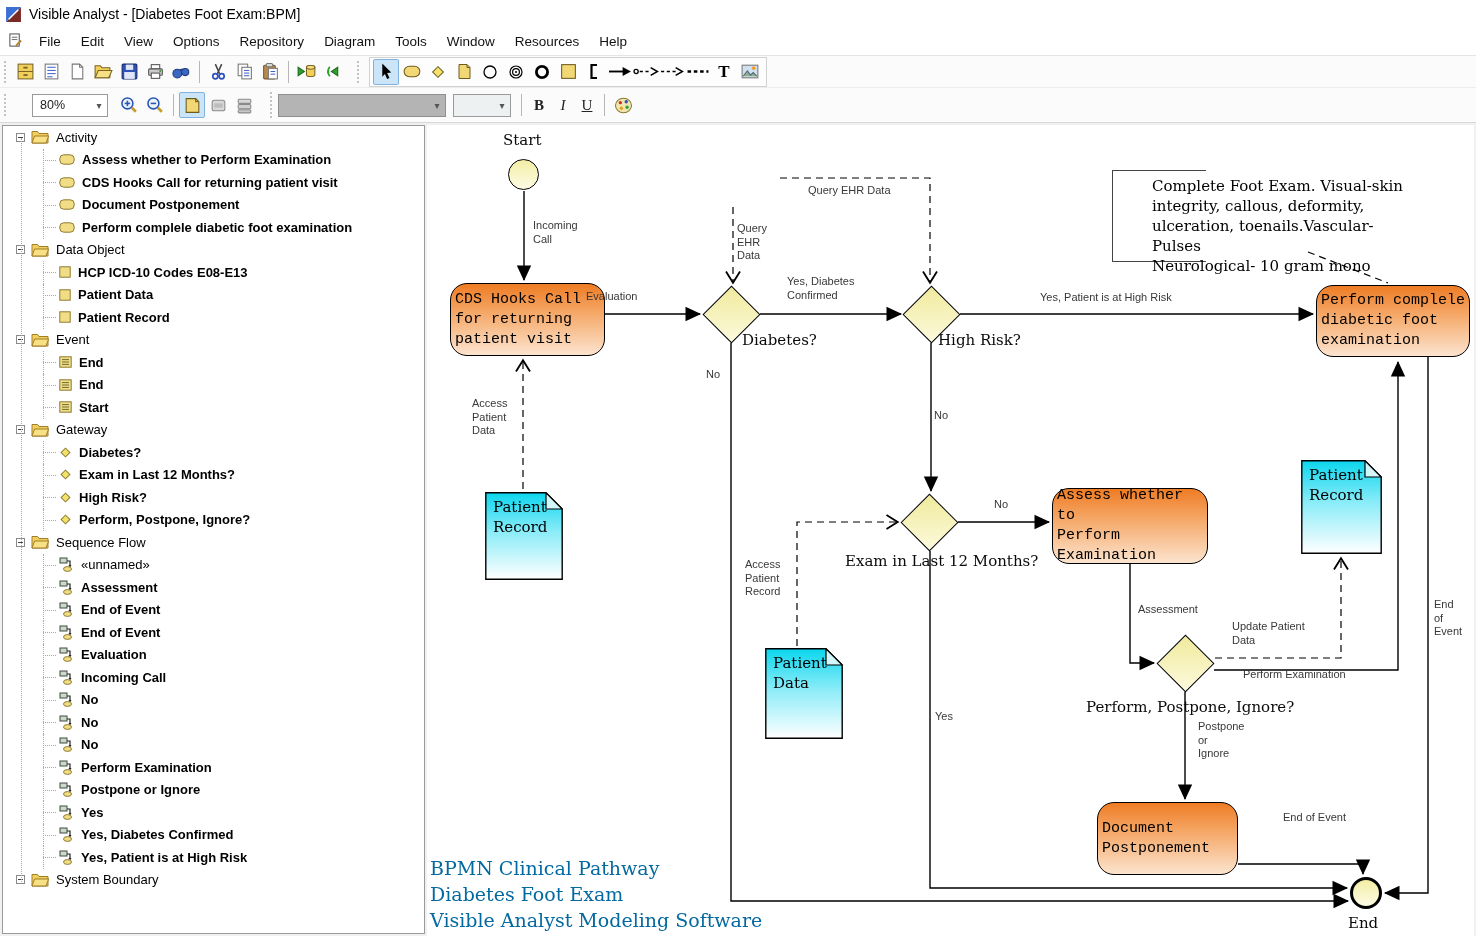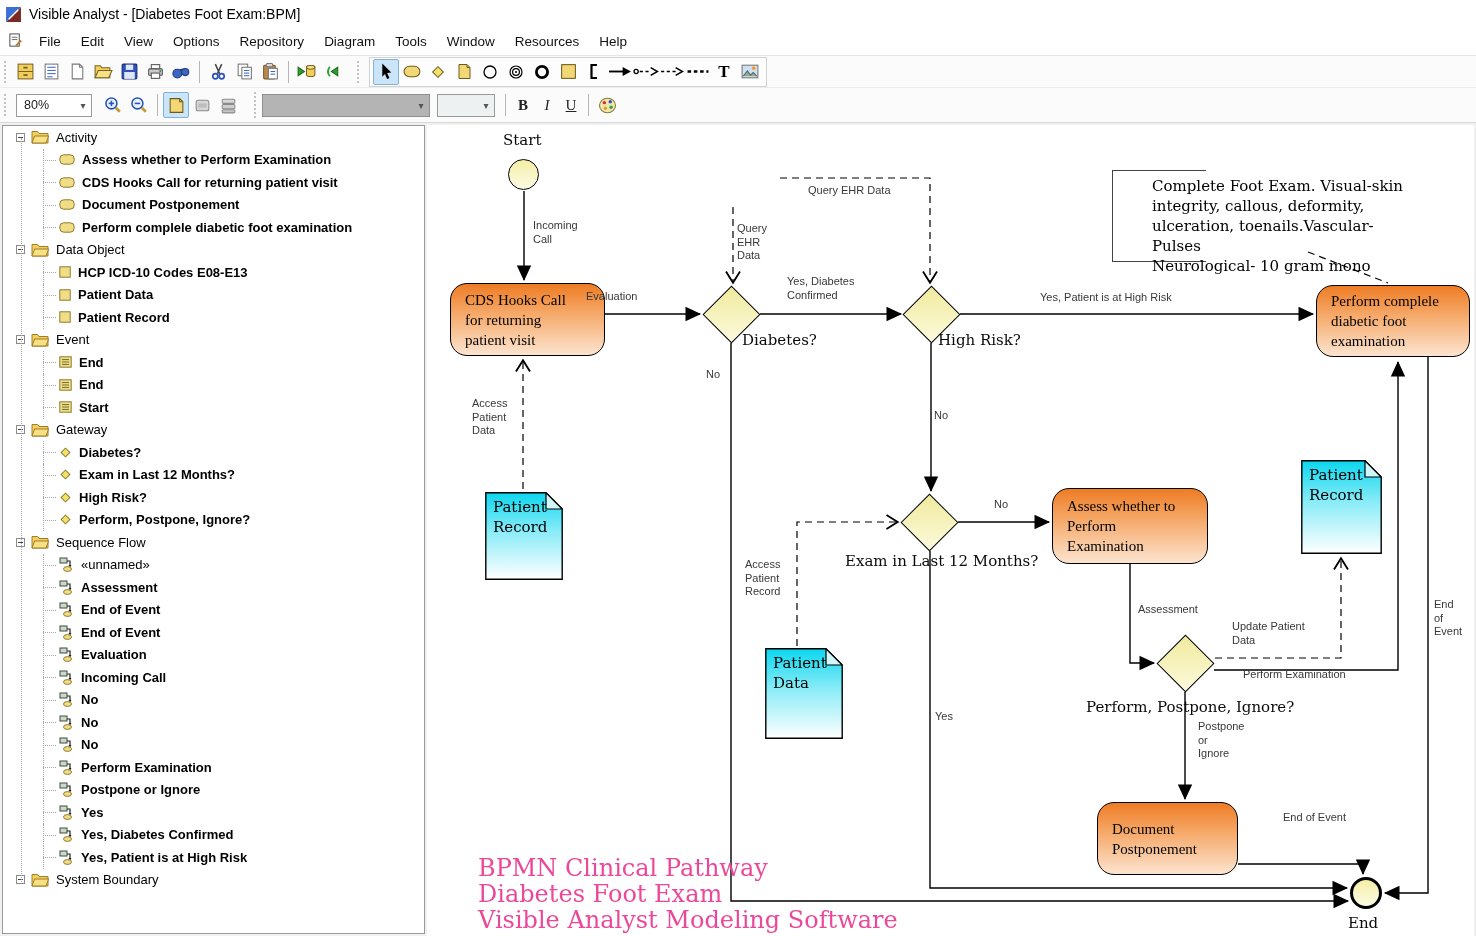--- a/index.html
+++ b/index.html
@@ -52,36 +52,36 @@
   .expbox { width:9px; height:9px; border:1px solid #8a8a8a; background:#fff; position:relative; margin-right:6px; flex:none; }
   .expbox::after { content:""; position:absolute; left:1px; right:1px; top:3px; border-top:1px solid #444; }
   .ticon { flex:none; display:flex; align-items:center; }
   .mainrail { position:absolute; left:18px; top:12px; border-left:1px dotted #a8a8a8; }
 
   .canvas { position:absolute; left:427px; top:2px; width:1047px; height:811px; background:#fff; overflow:hidden; }
   .canvas svg.wires { position:absolute; left:0; top:0; z-index:1; }
   .node { position:absolute; z-index:2; }
   .activity { border:1.6px solid #000; border-radius:17px;
               background:linear-gradient(180deg,#ee7c25 0%,#f5a766 40%,#fce4cf 100%);
-              font-family:Liberation Serif, serif; font-size:15px; line-height:20px; color:#000;
-              display:flex; flex-direction:column; justify-content:center; padding-left:14px;
+              font-family:Liberation Mono, monospace; font-size:15px; line-height:20px; color:#000;
+              display:flex; flex-direction:column; justify-content:center; padding-left:4px;
               white-space:pre-line; }
   .gateway { width:41px; height:41px; border:1.5px solid #000; transform:rotate(45deg);
              background:linear-gradient(135deg,#f0ea9c 0%,#fcfadd 100%); }
   .event-start { width:31px; height:31px; border-radius:50%; border:1.6px solid #000;
                  background:linear-gradient(180deg,#f3eea6,#fdfbe4); }
   .event-end { width:32px; height:32px; border-radius:50%; border:3.4px solid #000;
                background:linear-gradient(180deg,#f3eea6,#fdfbe4); }
   .datawrap { font-family:"DejaVu Serif",serif; font-size:15px; line-height:20px; color:#000; }
   .datawrap .dtext { position:absolute; left:8px; white-space:pre-line; z-index:2; }
   .label-serif { font-family:"DejaVu Serif",serif; font-size:15px; color:#0a0a0a; white-space:pre-line; }
   .label-sans { font-size:11px; line-height:13.5px; color:#383838; white-space:pre-line; }
   .annot-bracket { border-left:1.7px solid #444; border-top:1.7px solid #444; border-bottom:1.7px solid #444; }
   .annot-text { font-family:"DejaVu Serif",serif; font-size:15px; line-height:20px; color:#000; white-space:pre-line; }
-  .caption { font-family:"DejaVu Serif",serif; font-size:24px; line-height:26px; color:#ec4899; white-space:pre-line;margin-left:48px; }
+  .caption { font-family:"DejaVu Serif",serif; font-size:19px; line-height:26px; color:#0369a1; white-space:pre-line; }
 </style>
 </head>
 <body>
 
 <div class="app">
 
   <div class="titlebar">
     <span>
         <svg width="17" height="17" viewBox="0 0 16 16">
           <path d="M1,15 L15,1 L15,15 z" fill="#7a2a20"></path>
@@ -333,21 +333,21 @@
               <path d="M3,12.5 l4,-5 3,4 2.5,-2.5 3.5,3.5" fill="#8fb08a" stroke="#567"></path>
               <circle cx="13" cy="4.8" r="1.7" fill="#f59a2a"></circle>
             </svg>
           </span>
         </div>
       </div>
   </div>
 
   <div class="toolbar tb2">
     <div class="grip"></div>
-    <div class="combo" style="width:76px; margin-left:4px">
+    <div class="combo" style="width:76px; margin-left:20px">
       <span class="val">80%</span>
       <span class="chev">▾</span>
     </div>
     <span id="tb-view" style="display:flex;align-items:center;margin-left:8px">
         <div class="tbtn">
           <span style="display: flex;">
             <svg width="20" height="20" viewBox="0 0 19 19">
               <circle cx="8" cy="8" r="5.2" fill="#eef4fb" stroke="#2855b8" stroke-width="1.5"></circle>
               <line x1="8" y1="5.4" x2="8" y2="10.6" stroke="#2855b8" stroke-width="1.5"></line>
               <line x1="5.4" y1="8" x2="10.6" y2="8" stroke="#2855b8" stroke-width="1.5"></line>

